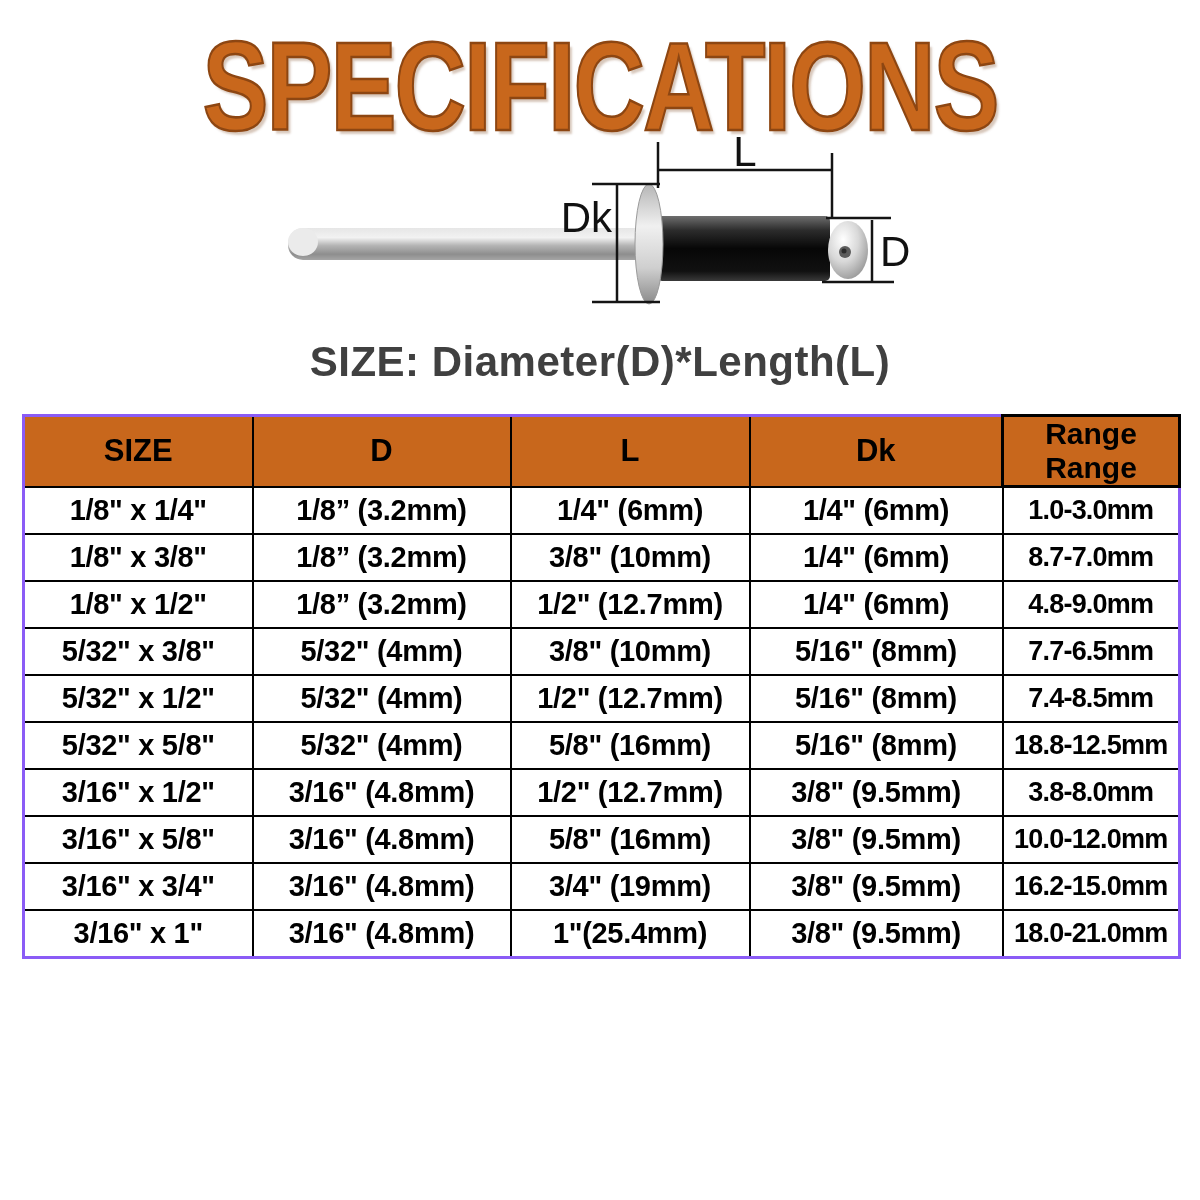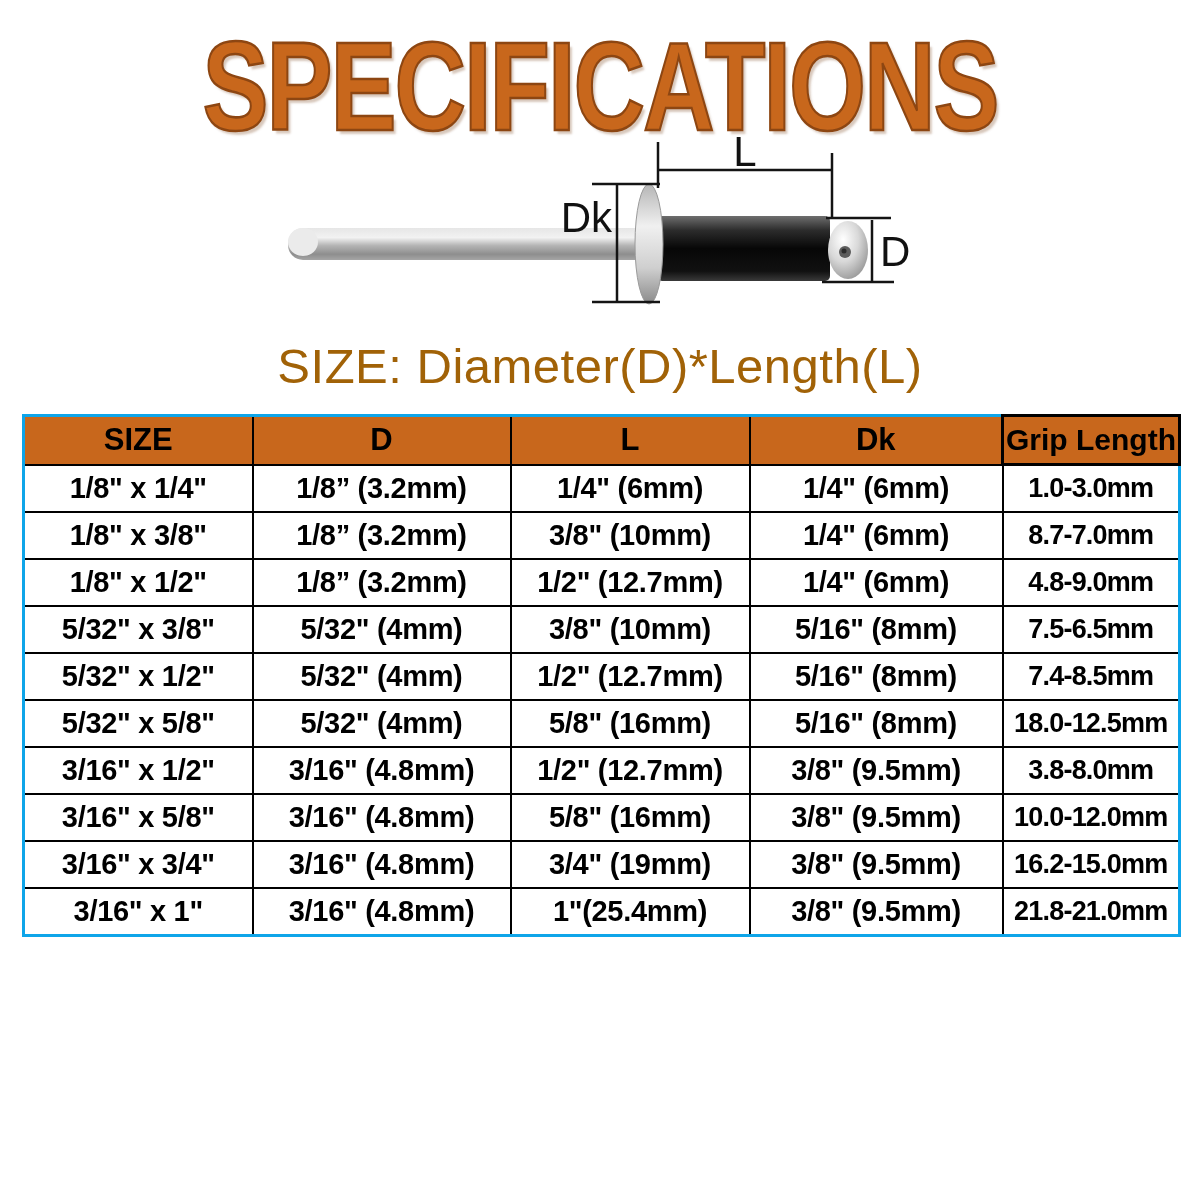--- a/index.html
+++ b/index.html
@@ -21,27 +21,27 @@
   .diagram{
     position:absolute;top:0;left:0;width:1200px;height:410px;
   }
   .dim-label{
     font-family:"Liberation Sans",sans-serif;
     font-size:42px;fill:#111;font-weight:400;
   }
   
   .size-note{
     position:absolute;top:338px;left:0;width:100%;text-align:center;
-    font-size:49px;font-weight:400;color:#a16207;letter-spacing:0.5px;
+    font-size:42px;font-weight:700;color:#404040;letter-spacing:0.5px;
   }
   
   .spec-table{
     position:absolute;top:414px;left:22px;width:1156px;
     border-collapse:collapse;table-layout:fixed;background:#0f172a;
-    border:3px solid #0ea5e9;
+    border:3px solid #8b5cf6;
   }
   .spec-table th{
     background:#C8671C;border:2px solid #000;height:46px;
     font-size:31px;font-weight:700;text-align:center;padding:0;
     color:#000;
   }
   .spec-table th.grip-h{border:3px solid #000;font-size:30px;}
   .spec-table td{
     border:2px solid #000;height:45px;text-align:center;vertical-align:middle;
     font-size:29px;font-weight:700;padding:0;letter-spacing:-0.3px;
@@ -120,21 +120,21 @@
     <col style="width:239px">
     <col style="width:253px">
     <col style="width:177px">
   </colgroup>
   <thead>
     <tr>
       <th>SIZE</th>
       <th>D</th>
       <th>L</th>
       <th>Dk</th>
-      <th class="grip-h">Grip Length</th>
+      <th class="grip-h">Range Range</th>
     </tr>
   </thead>
   <tbody>
       <tr>
         <td>1/8" x 1/4"</td>
         <td>1/8” (3.2mm)</td>
         <td>1/4" (6mm)</td>
         <td>1/4" (6mm)</td>
         <td class="grip">1.0-3.0mm</td>
       </tr>
@@ -150,35 +150,35 @@
         <td>1/8” (3.2mm)</td>
         <td>1/2" (12.7mm)</td>
         <td>1/4" (6mm)</td>
         <td class="grip">4.8-9.0mm</td>
       </tr>
       <tr>
         <td>5/32" x 3/8"</td>
         <td>5/32" (4mm)</td>
         <td>3/8" (10mm)</td>
         <td>5/16" (8mm)</td>
-        <td class="grip">7.5-6.5mm</td>
+        <td class="grip">7.7-6.5mm</td>
       </tr>
       <tr>
         <td>5/32" x 1/2"</td>
         <td>5/32" (4mm)</td>
         <td>1/2" (12.7mm)</td>
         <td>5/16" (8mm)</td>
         <td class="grip">7.4-8.5mm</td>
       </tr>
       <tr>
         <td>5/32" x 5/8"</td>
         <td>5/32" (4mm)</td>
         <td>5/8" (16mm)</td>
         <td>5/16" (8mm)</td>
-        <td class="grip">18.0-12.5mm</td>
+        <td class="grip">18.8-12.5mm</td>
       </tr>
       <tr>
         <td>3/16" x 1/2"</td>
         <td>3/16" (4.8mm)</td>
         <td>1/2" (12.7mm)</td>
         <td>3/8" (9.5mm)</td>
         <td class="grip">3.8-8.0mm</td>
       </tr>
       <tr>
         <td>3/16" x 5/8"</td>
@@ -192,16 +192,16 @@
         <td>3/16" (4.8mm)</td>
         <td>3/4" (19mm)</td>
         <td>3/8" (9.5mm)</td>
         <td class="grip">16.2-15.0mm</td>
       </tr>
       <tr>
         <td>3/16" x 1"</td>
         <td>3/16" (4.8mm)</td>
         <td>1"(25.4mm)</td>
         <td>3/8" (9.5mm)</td>
-        <td class="grip">21.8-21.0mm</td>
+        <td class="grip">18.0-21.0mm</td>
       </tr>
     </tbody>
 </table>
 
 </body></html>

